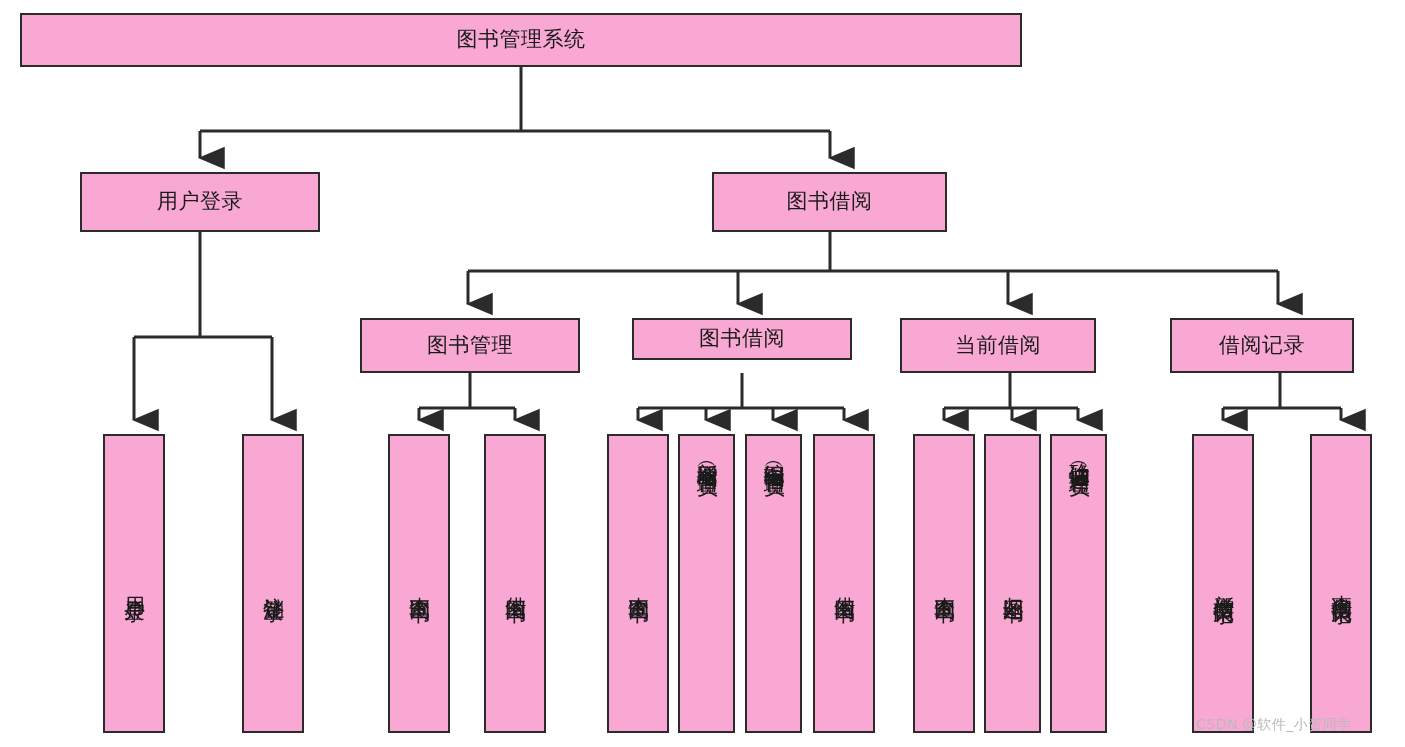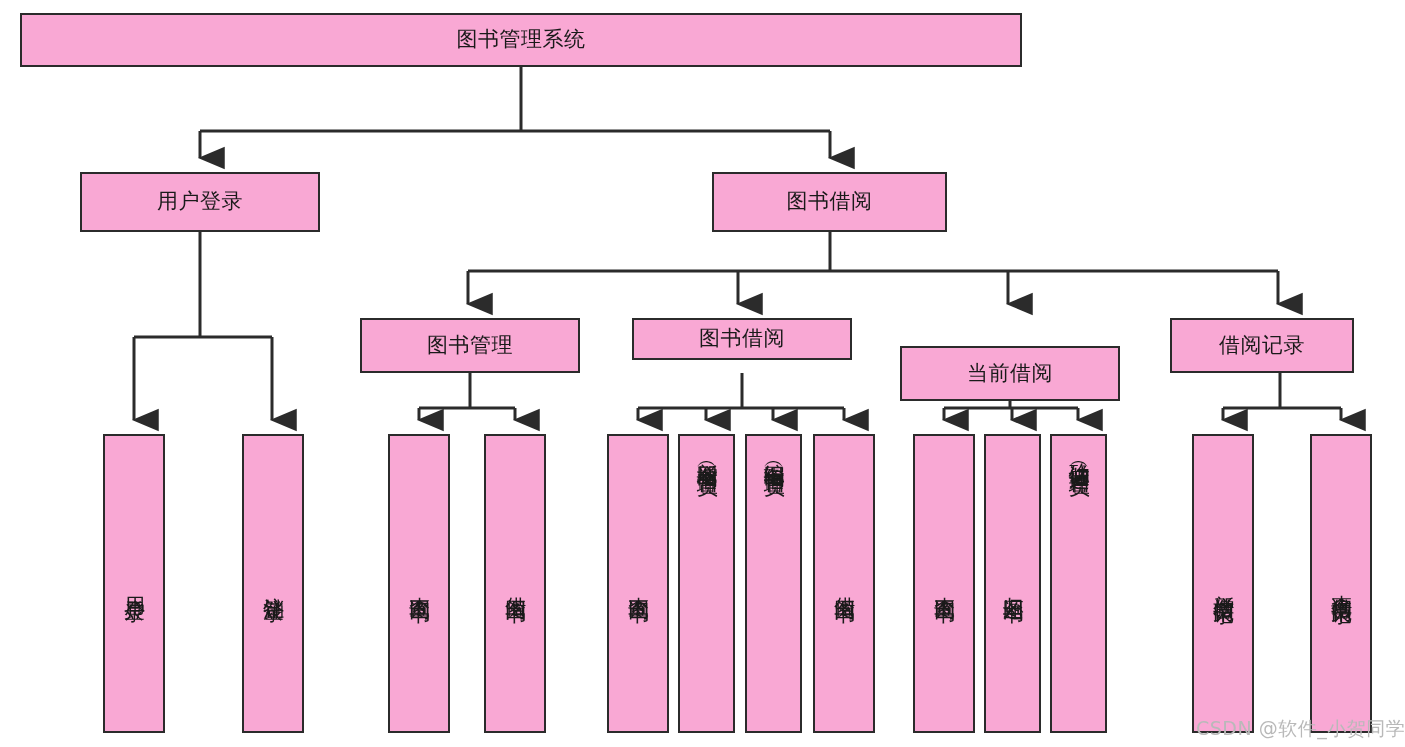--- a/index.html
+++ b/index.html
@@ -51,21 +51,21 @@
     text-orientation: upright;
     letter-spacing: 2px;
     text-align: left;
     white-space: nowrap;
   }
   .node-v.align-mid {
     align-items: center;
   }
   .watermark {
     position: absolute;
-    font-size: 19px;
+    font-size: 14px;
     color: #b9b9b9;
     white-space: nowrap;
     letter-spacing: 0.5px;
     pointer-events: none;
   }
 </style>
 </head>
 <body>
 
 <div id="canvas">
@@ -130,21 +130,21 @@
   <div class="node node-h" style="left:712px; top:172px; width:235px; height:60px;">
     <span class="label">图书借阅</span>
   </div>
 
   <div class="node node-h" style="left:360px; top:318px; width:220px; height:55px;">
     <span class="label">图书管理</span>
   </div>
   <div class="node node-h" style="left:632px; top:318px; width:220px; height:42px;">
     <span class="label">图书借阅</span>
   </div>
-  <div class="node node-h" style="left:900px; top:318px; width:220px; height:55px;margin-top:28px;">
+  <div class="node node-h" style="left:900px; top:318px; width:196px; height:55px;">
     <span class="label">当前借阅</span>
   </div>
   <div class="node node-h" style="left:1170px; top:318px; width:184px; height:55px;">
     <span class="label">借阅记录</span>
   </div>
 
   <div class="node node-v align-mid" style="left:103px; top:434px; width:62px; height:299px;">
     <span class="label">用户登录</span>
   </div>
   <div class="node node-v align-mid" style="left:242px; top:434px; width:62px; height:299px;">

